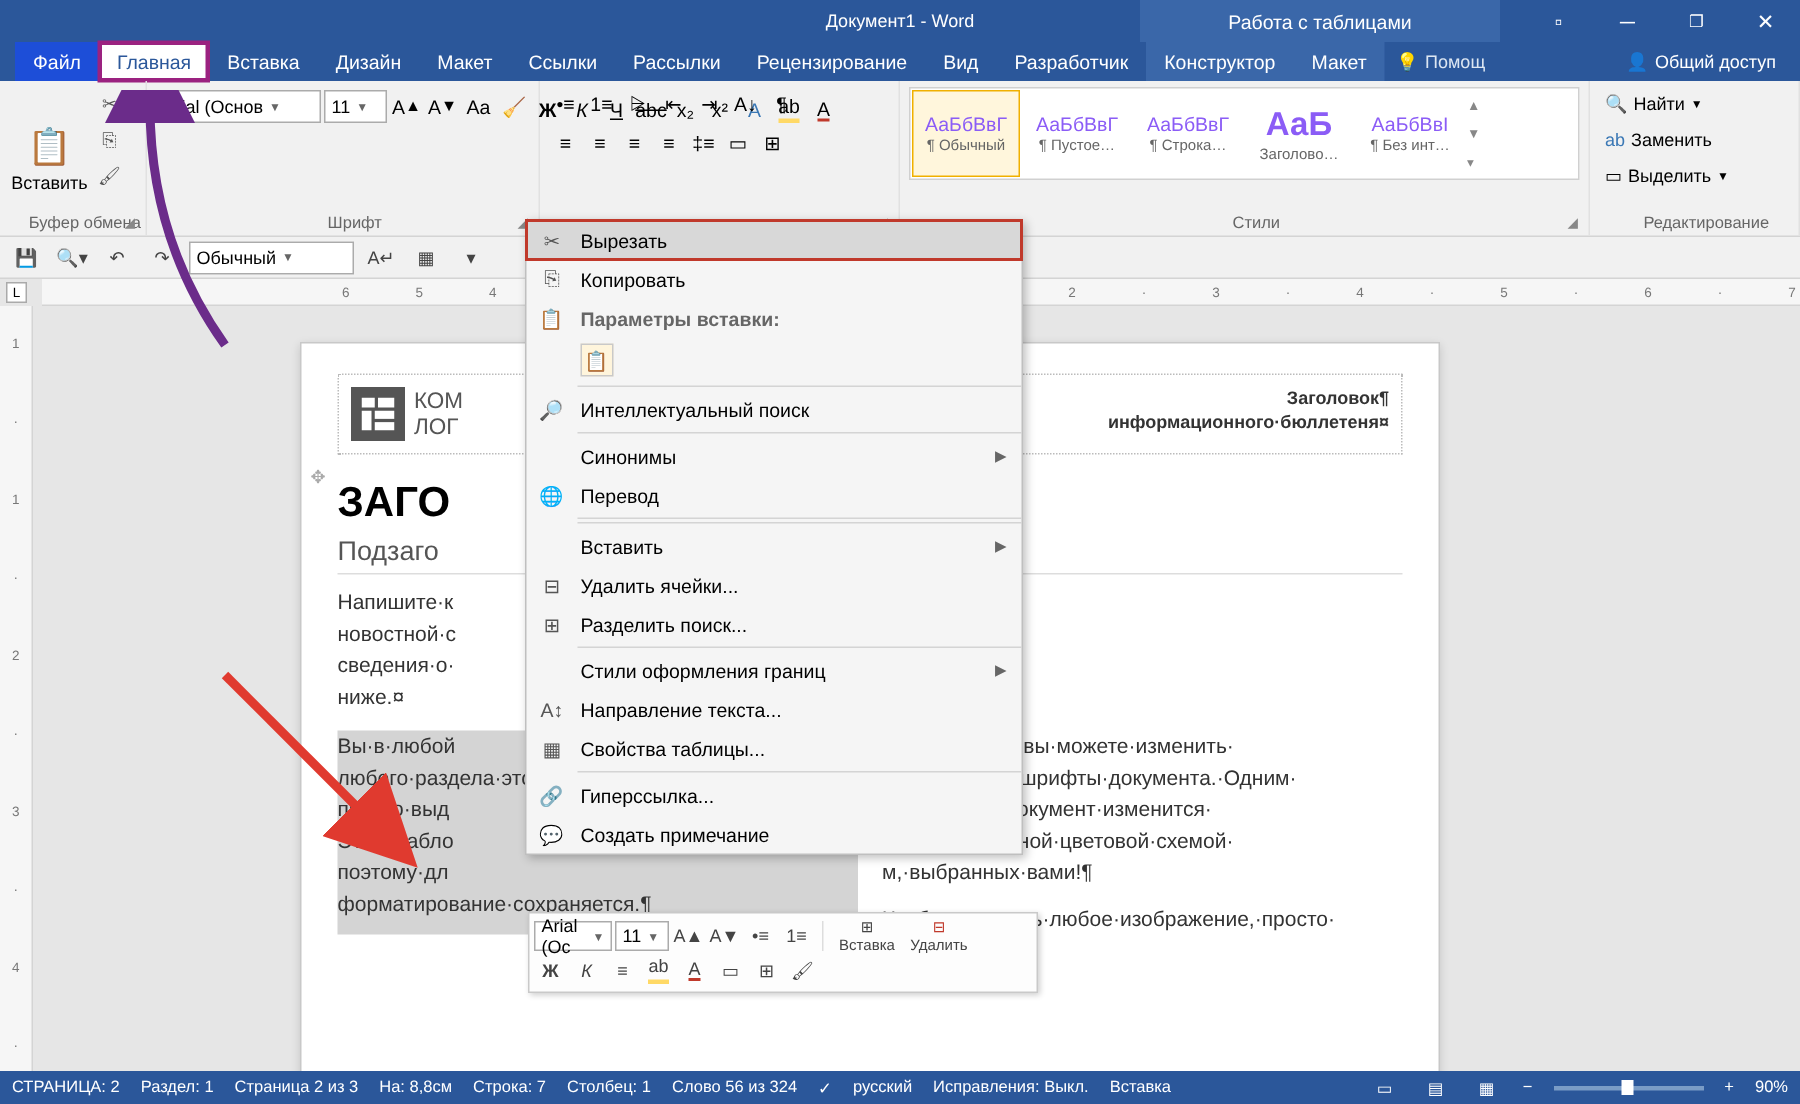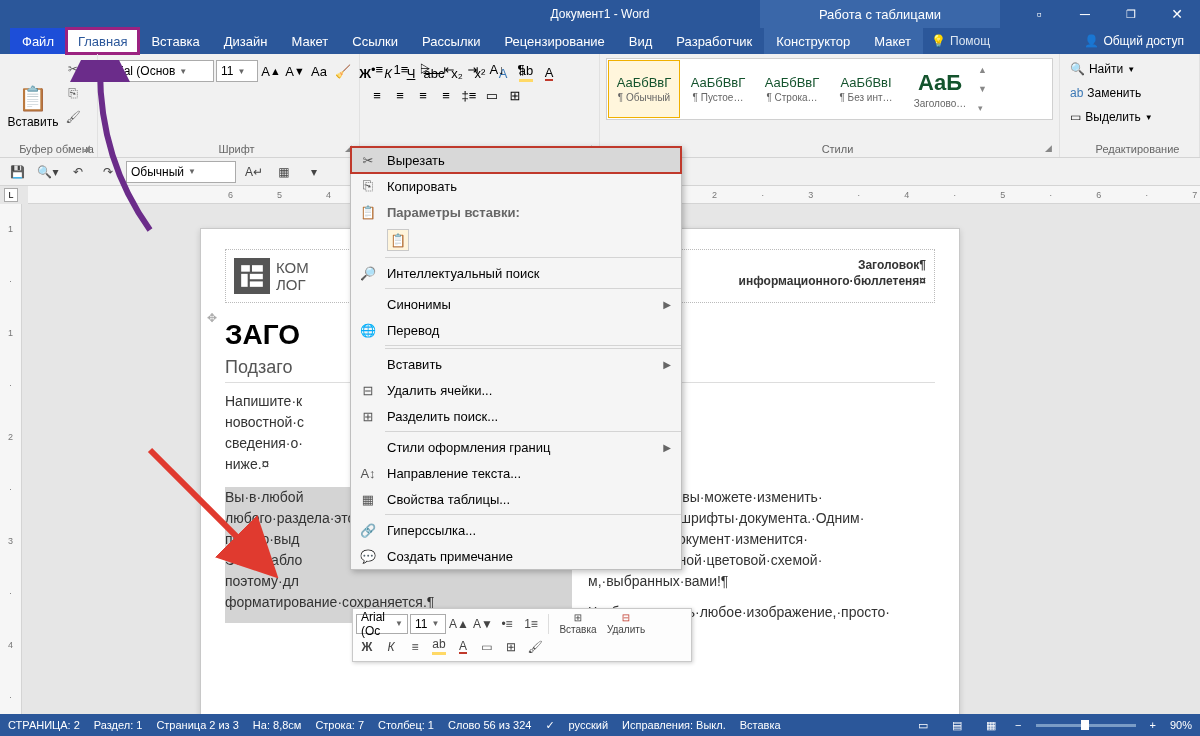--- a/index.html
+++ b/index.html
@@ -35,21 +35,21 @@
 
 .font-row1 { display: flex; gap: 2px; align-items: center; }
 .font-row2 { display: flex; gap: 1px; align-items: center; margin-top: 4px; }
 .combo { height: 22px; border: 1px solid #ababab; background: #fff; display: flex; align-items: center; padding: 0 4px; font-size: 12px; }
 .combo .caret { margin-left: 4px; color: #666; font-size: 8px; }
 .fmt-btn { width: 22px; height: 22px; display: flex; align-items: center; justify-content: center; font-size: 13px; }
 
 .styles-gallery { display: flex; gap: 2px; border: 1px solid #d0d0d0; background: #fff; padding: 1px; }
 .style-item { width: 72px; height: 58px; border: 1px solid transparent; display: flex; flex-direction: column; align-items: center; justify-content: center; font-size: 10px; }
 .style-item.sel { border: 1px solid #f0b000; background: #fff6dc; }
-.style-prev { font-size: 13px; color: #14532d; }
+.style-prev { font-size: 13px; color: #8b5cf6; }
 .style-prev.big { font-size: 22px; font-weight: bold; }
 .style-name { color: #666; margin-top: 2px; white-space: nowrap; overflow: hidden; text-overflow: ellipsis; width: 68px; text-align: center; }
 
 .edit-group .item { display: flex; align-items: center; gap: 4px; height: 22px; padding: 0 4px; font-size: 12px; }
 
 
 .qat { height: 28px; background: #f1f1f1; border-bottom: 1px solid #d4d4d4; display: flex; align-items: center; padding: 0 6px; gap: 6px; }
 .qat .btn { width: 24px; height: 22px; display: flex; align-items: center; justify-content: center; color: #444; }
 .qat .combo { width: 110px; }
 
@@ -232,26 +232,26 @@
         </div>
       <div class="style-item">
           <div class="style-prev">АаБбВвГ</div>
           <div class="style-name">¶ Пустое…</div>
         </div>
       <div class="style-item">
           <div class="style-prev">АаБбВвГ</div>
           <div class="style-name">¶ Строка…</div>
         </div>
       <div class="style-item">
+          <div class="style-prev big">АаБ</div>
+          <div class="style-name">Заголово…</div>
+        </div>
+      <div class="style-item">
           <div class="style-prev">АаБбВвІ</div>
           <div class="style-name">¶ Без инт…</div>
-        </div>
-      <div class="style-item">
-          <div class="style-prev big">АаБ</div>
-          <div class="style-name">Заголово…</div>
         </div>
       <div style="width:14px;display:flex;flex-direction:column;justify-content:space-around;color:#888;font-size:9px">
         <span>▲</span>
         <span>▼</span>
         <span>▾</span>
       </div>
     </div>
     <div class="group-label">Стили</div>
     <div class="group-dialog">◢</div>
   </div>

